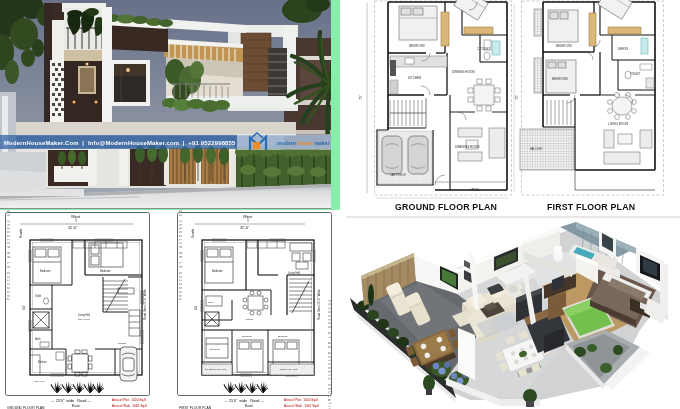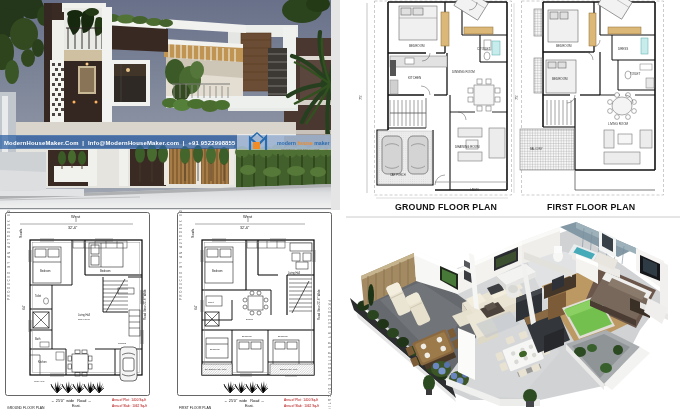--- a/index.html
+++ b/index.html
@@ -1,15 +1,15 @@
 <!DOCTYPE html>
 <html><head><meta charset="utf-8">
 <style>
 html,body{margin:0;padding:0;background:#fff;}
-#page{position:relative;width:680px;height:409px;overflow:hidden;background:#e5e5e5;font-family:"Liberation Sans",sans-serif;}
+#page{position:relative;width:680px;height:409px;overflow:hidden;background:#86efac;font-family:"Liberation Sans",sans-serif;}
 #page svg{position:absolute;display:block;}
 #page svg text{font-family:"Liberation Sans",sans-serif;}
 </style></head>
 <body>
 <div id="page">
 <svg style="left:0;top:0" width="331" height="209" viewBox="0 0 331 209">
 <defs>
 <linearGradient id="sky" x1="0" y1="0" x2="0" y2="1">
 <stop offset="0" stop-color="#69718a"></stop>
           <stop offset="0.55" stop-color="#868e9f"></stop>

